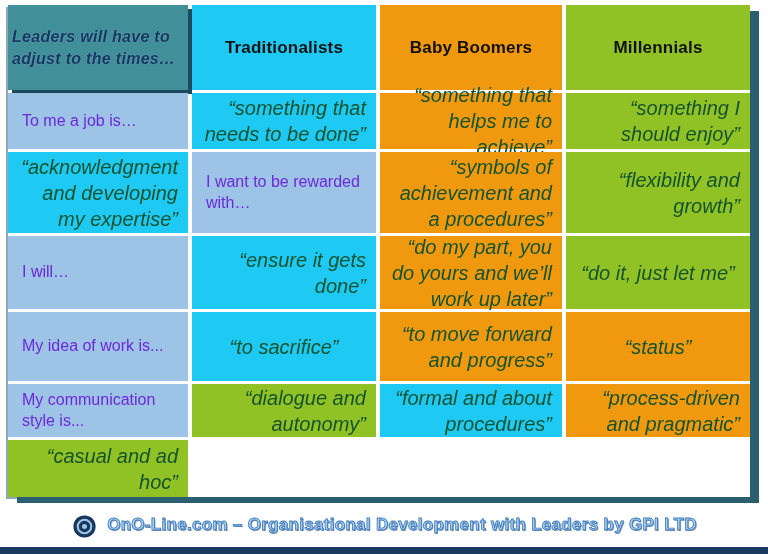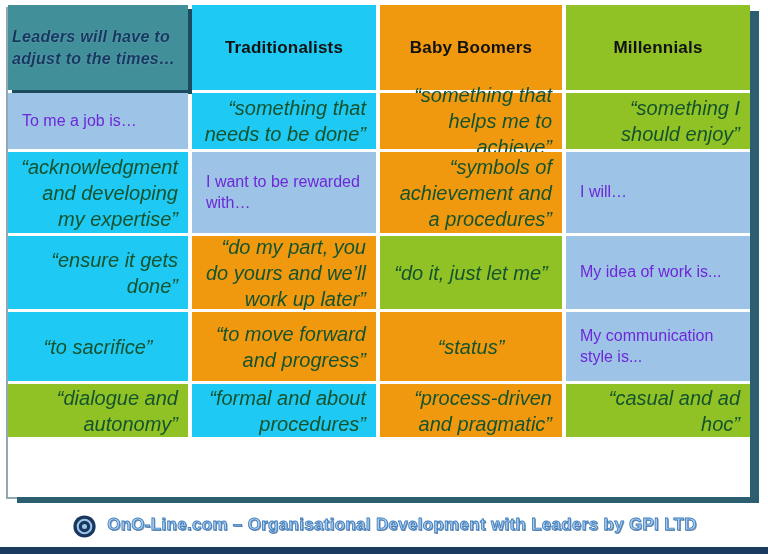--- a/index.html
+++ b/index.html
@@ -128,20 +128,21 @@
     <div class="cell col-header bg-green">Millennials</div>
 
     <div class="cell row-label">To me a job is…</div>
     <div class="cell val bg-cyan">“something that needs to be done”</div>
     <div class="cell val bg-orange">“something that helps me to achieve”</div>
     <div class="cell val bg-green">“something I should enjoy”</div>
 
     <div class="cell val bg-cyan">“acknowledgment and developing my expertise”</div>
     <div class="cell row-label">I want to be rewarded with…</div>
     <div class="cell val bg-orange">“symbols of achievement and a procedures”</div>
+    <div class="cell val bg-green">“flexibility and growth”</div>
 
     <div class="cell row-label">I will…</div>
     <div class="cell val bg-cyan">“ensure it gets done”</div>
     <div class="cell val bg-orange">“do my part, you do yours and we’ll work up later”</div>
     <div class="cell val bg-green">“do it, just let me”</div>
 
     <div class="cell row-label">My idea of work is...</div>
     <div class="cell val bg-cyan">“to sacrifice”</div>
     <div class="cell val bg-orange">“to move forward and progress”</div>
 

